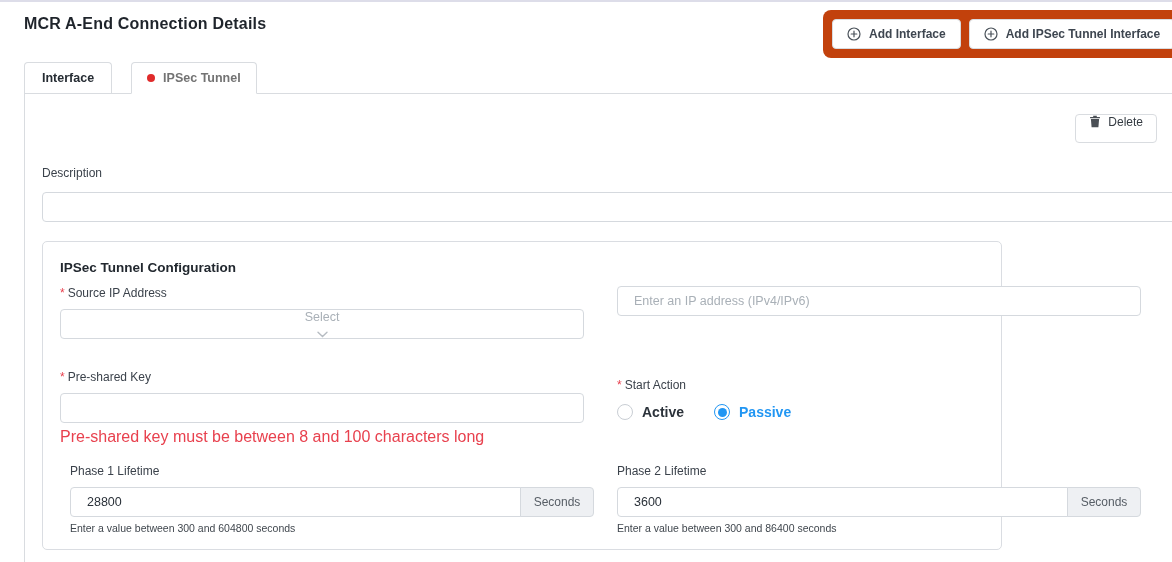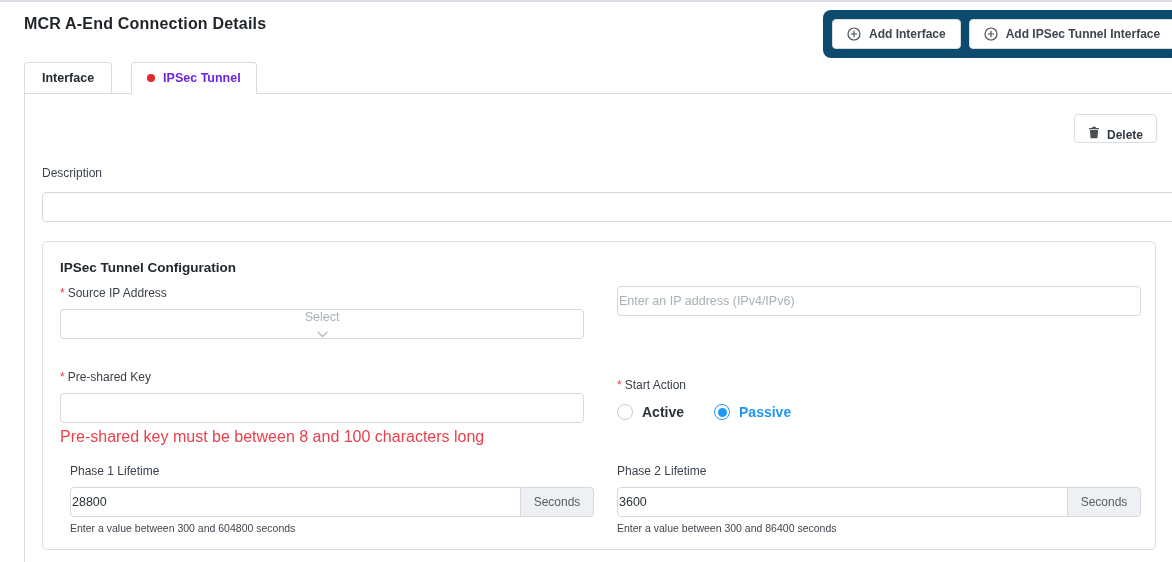--- a/index.html
+++ b/index.html
@@ -11,69 +11,69 @@
   .top-line { position:absolute; top:0; left:0; right:0; height:2px; background:#dddde9; }
 
   .page-title {
     position:absolute; left:24px; top:15px;
     font-size:16px; font-weight:700; color:#1f242b; letter-spacing:.2px;
   }
 
   
   .header-actions {
     position:absolute; left:823px; top:10px; right:0; height:48px;
-    background:#0c4a6e; border-radius:8px 0 0 8px;
+    background:#c2410c; border-radius:8px 0 0 8px;
     display:flex; align-items:center; gap:8px; padding:0 8px 0 9px;
   }
   .btn-light {
     background:#fff; border:1px solid #d9dce0; border-radius:4px; height:30px;
     display:inline-flex; align-items:center; gap:8px; padding:0 14px;
     font-size:12px; font-weight:600; color:#3e4650; white-space:nowrap; cursor:pointer;
   }
   .btn-light svg { display:block; }
 
   
   .tabbar {
     position:absolute; top:62px; left:24px; right:0; height:32px;
     display:flex; align-items:flex-end; border-bottom:1px solid #d9dce0;
   }
   .tab {
     height:31px; display:inline-flex; align-items:center; gap:8px;
     background:#fff; border:1px solid #d9dce0; border-bottom:none;
     border-radius:4px 4px 0 0; padding:4px 17px; margin-right:19px;
     font-size:12.5px; font-weight:600; color:#262c33; cursor:pointer;
   }
-  .tab.active { margin-bottom:-1px; height:32px; border-bottom:1px solid #fff; color:#6d28d9; padding:7px 15px; }
+  .tab.active { margin-bottom:-1px; height:32px; border-bottom:1px solid #fff; color:#737373; padding:7px 15px; }
   .tab-dot { width:8px; height:8px; border-radius:50%; background:#e02b2b; }
 
   
   .pane { position:absolute; top:94px; left:24px; right:0; bottom:0; border-left:1px solid #d9dce0; }
 
   .delete-btn {
     position:absolute; top:20px; right:15px; height:29px;
     background:#fff; border:1px solid #d9dce0; border-radius:4px;
-    display:inline-flex; align-items:flex-end; gap:7px; padding:0 13px;
-    font-size:12px; font-weight:700; color:#333a41; cursor:pointer;
+    display:inline-flex; align-items:flex-start; gap:7px; padding:0 13px;
+    font-size:12px; font-weight:400; color:#333a41; cursor:pointer;
   }
 
   .field-label { font-size:12px; color:#3b424b; }
   .req { color:#e8414e; margin-right:3px; }
 
   .desc-label { position:absolute; left:17px; top:72px; }
   .desc-input { position:absolute; left:17px; top:98px; width:542px; height:31px; }
 
   .text-input {
     width:100%; height:30px; background:#fff;
-    border:1px solid #d5d9de; border-radius:4px; padding:0 1px;
+    border:1px solid #d5d9de; border-radius:4px; padding:0 16px;
     font-size:12.5px; color:#2b323a; font-family:"Liberation Sans", sans-serif; outline:none;
   }
   .text-input::placeholder { color:#a9b0b7; }
 
   .config-box {
-    position:absolute; left:17px; top:147px; width:1114px; height:309px;
+    position:absolute; left:17px; top:147px; width:960px; height:309px;
     border:1px solid #dadde2; border-radius:5px; background:#fff;
   }
   .config-title { position:absolute; left:17px; top:18px; font-size:13.5px; font-weight:600; color:#22282f; }
 
   .cell { position:absolute; width:524px; }
   .cell .field-label { display:block; margin-bottom:9px; }
   .cell-src   { left:17px;  top:44px; }
   .cell-dst   { left:574px; top:44px; }
   .cell-psk   { left:17px;  top:128px; }
   .cell-start { left:574px; top:136px; }

